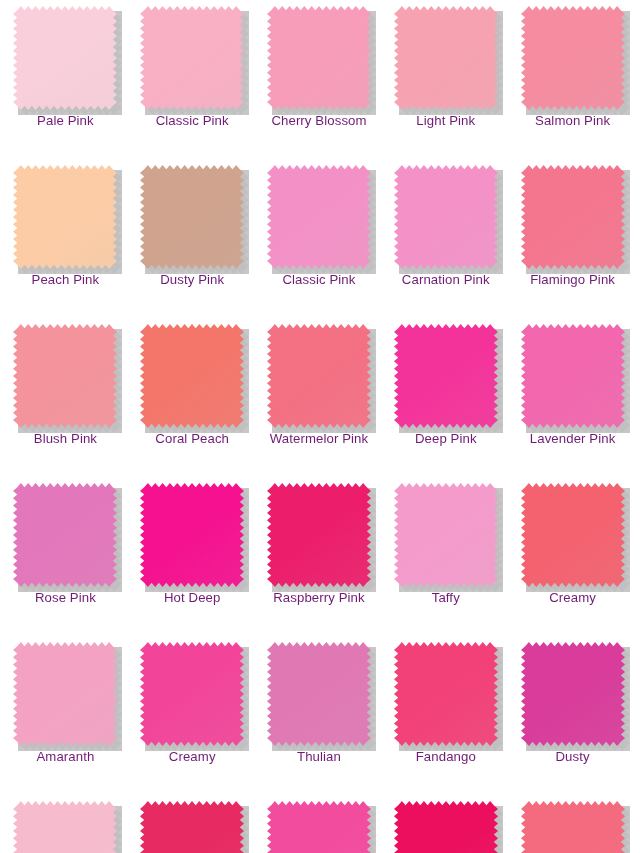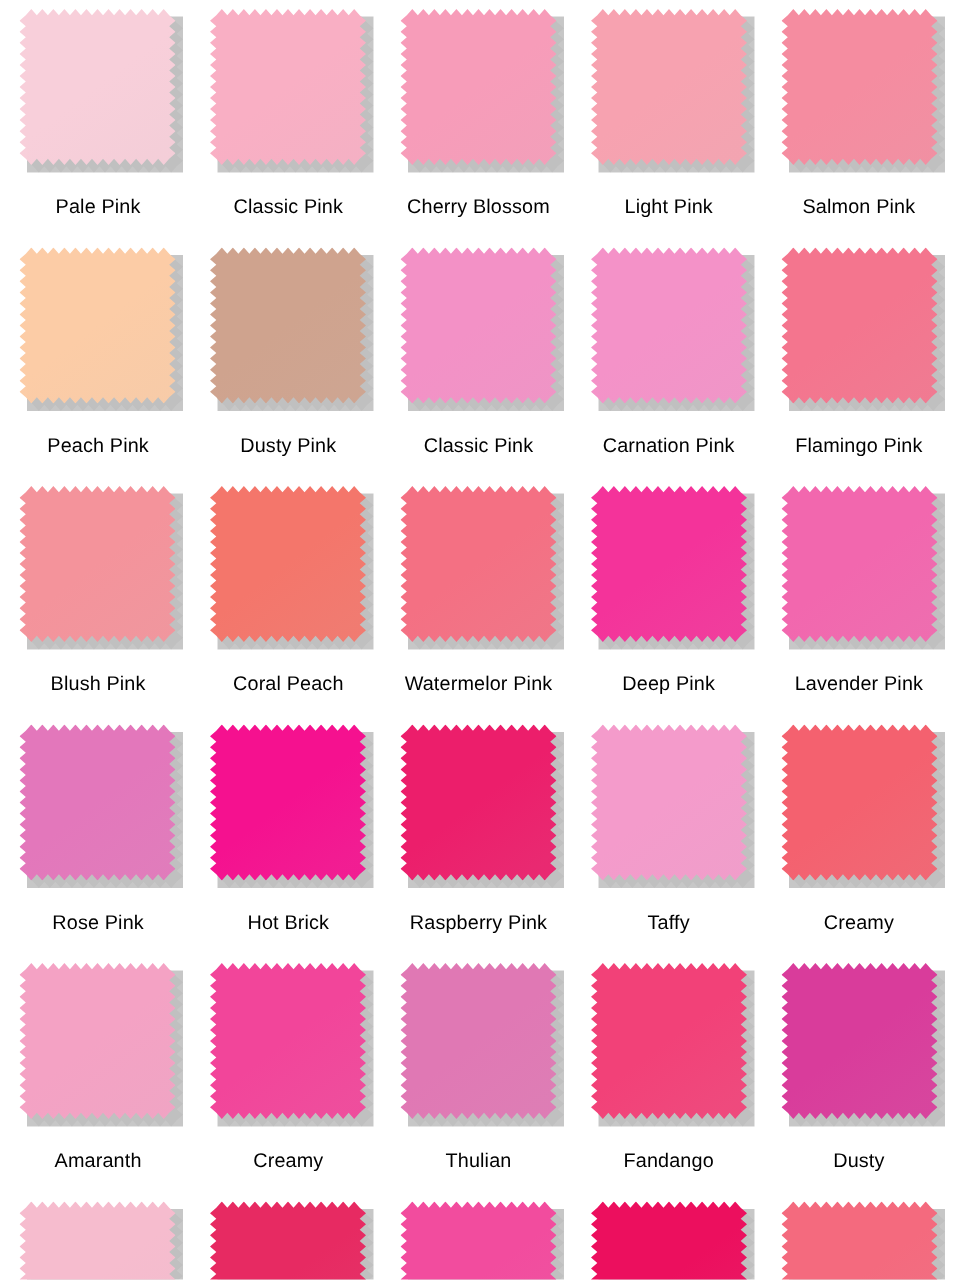--- a/index.html
+++ b/index.html
@@ -64,24 +64,24 @@
   }
 
   .swatch-chip svg,
   .swatch-shadow svg {
     display: block;
     width: 104px;
     height: 104px;
   }
 
   .swatch-label {
-    margin-top: 21px;
+    margin-top: 4px;
     font-size: 13.2px;
     line-height: 1.1;
-    color: #000000;
+    color: #701a75;
     text-align: center;
     letter-spacing: 0.1px;
     white-space: nowrap;
   }
 </style>
 </head>
 <body>
 
 <div id="palette-grid">
     <div class="swatch-cell">
@@ -449,21 +449,21 @@
               <linearGradient id="g16" x1="0" y1="0" x2="0.75" y2="1">
                 <stop offset="0%" stop-color="#F5118F" stop-opacity="1"></stop>
                 <stop offset="55%" stop-color="#F5118F" stop-opacity="1"></stop>
                 <stop offset="100%" stop-color="#F5118F" stop-opacity="0.93"></stop>
               </linearGradient>
             </defs>
             <polygon points="4.20,4.20 7.88,0.00 11.55,4.20 15.23,0.00 18.91,4.20 22.58,0.00 26.26,4.20 29.94,0.00 33.62,4.20 37.29,0.00 40.97,4.20 44.65,0.00 48.32,4.20 52.00,0.00 55.68,4.20 59.35,0.00 63.03,4.20 66.71,0.00 70.38,4.20 74.06,0.00 77.74,4.20 81.42,0.00 85.09,4.20 88.77,0.00 92.45,4.20 96.12,0.00 99.80,4.20 99.80,4.20 104.00,7.88 99.80,11.55 104.00,15.23 99.80,18.91 104.00,22.58 99.80,26.26 104.00,29.94 99.80,33.62 104.00,37.29 99.80,40.97 104.00,44.65 99.80,48.32 104.00,52.00 99.80,55.68 104.00,59.35 99.80,63.03 104.00,66.71 99.80,70.38 104.00,74.06 99.80,77.74 104.00,81.42 99.80,85.09 104.00,88.77 99.80,92.45 104.00,96.12 99.80,99.80 99.80,99.80 96.12,104.00 92.45,99.80 88.77,104.00 85.09,99.80 81.42,104.00 77.74,99.80 74.06,104.00 70.38,99.80 66.71,104.00 63.03,99.80 59.35,104.00 55.68,99.80 52.00,104.00 48.32,99.80 44.65,104.00 40.97,99.80 37.29,104.00 33.62,99.80 29.94,104.00 26.26,99.80 22.58,104.00 18.91,99.80 15.23,104.00 11.55,99.80 7.88,104.00 4.20,99.80 4.20,99.80 0.00,96.12 4.20,92.45 0.00,88.77 4.20,85.09 0.00,81.42 4.20,77.74 0.00,74.06 4.20,70.38 0.00,66.71 4.20,63.03 0.00,59.35 4.20,55.68 0.00,52.00 4.20,48.32 0.00,44.65 4.20,40.97 0.00,37.29 4.20,33.62 0.00,29.94 4.20,26.26 0.00,22.58 4.20,18.91 0.00,15.23 4.20,11.55 0.00,7.88 4.20,4.20" fill="url(#g16)"></polygon>
           </svg>
         </div>
       </div>
-      <div class="swatch-label">Hot Brick</div>
+      <div class="swatch-label">Hot Deep</div>
     </div>
     <div class="swatch-cell">
       <div class="swatch-chip-wrap">
         <div class="swatch-shadow">
           <svg viewBox="0 0 104 104" xmlns="http://www.w3.org/2000/svg">
             <polygon points="4.20,4.20 7.88,0.00 11.55,4.20 15.23,0.00 18.91,4.20 22.58,0.00 26.26,4.20 29.94,0.00 33.62,4.20 37.29,0.00 40.97,4.20 44.65,0.00 48.32,4.20 52.00,0.00 55.68,4.20 59.35,0.00 63.03,4.20 66.71,0.00 70.38,4.20 74.06,0.00 77.74,4.20 81.42,0.00 85.09,4.20 88.77,0.00 92.45,4.20 96.12,0.00 99.80,4.20 99.80,4.20 104.00,7.88 99.80,11.55 104.00,15.23 99.80,18.91 104.00,22.58 99.80,26.26 104.00,29.94 99.80,33.62 104.00,37.29 99.80,40.97 104.00,44.65 99.80,48.32 104.00,52.00 99.80,55.68 104.00,59.35 99.80,63.03 104.00,66.71 99.80,70.38 104.00,74.06 99.80,77.74 104.00,81.42 99.80,85.09 104.00,88.77 99.80,92.45 104.00,96.12 99.80,99.80 99.80,99.80 96.12,104.00 92.45,99.80 88.77,104.00 85.09,99.80 81.42,104.00 77.74,99.80 74.06,104.00 70.38,99.80 66.71,104.00 63.03,99.80 59.35,104.00 55.68,99.80 52.00,104.00 48.32,99.80 44.65,104.00 40.97,99.80 37.29,104.00 33.62,99.80 29.94,104.00 26.26,99.80 22.58,104.00 18.91,99.80 15.23,104.00 11.55,99.80 7.88,104.00 4.20,99.80 4.20,99.80 0.00,96.12 4.20,92.45 0.00,88.77 4.20,85.09 0.00,81.42 4.20,77.74 0.00,74.06 4.20,70.38 0.00,66.71 4.20,63.03 0.00,59.35 4.20,55.68 0.00,52.00 4.20,48.32 0.00,44.65 4.20,40.97 0.00,37.29 4.20,33.62 0.00,29.94 4.20,26.26 0.00,22.58 4.20,18.91 0.00,15.23 4.20,11.55 0.00,7.88 4.20,4.20" fill="#8d8d8d"></polygon>
           </svg>
         </div>
         <div class="swatch-chip">
           <svg viewBox="0 0 104 104" xmlns="http://www.w3.org/2000/svg">

